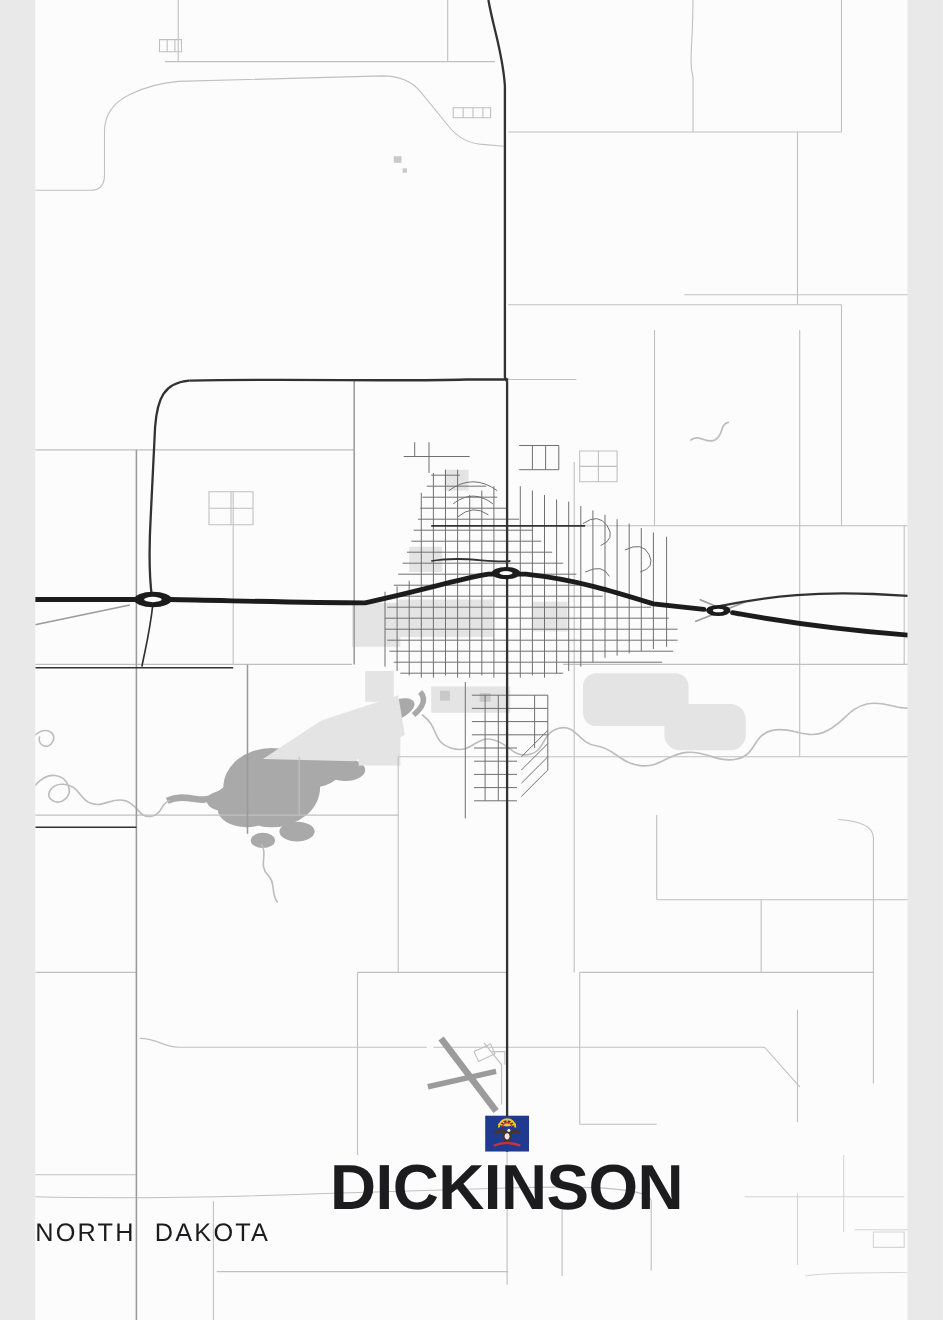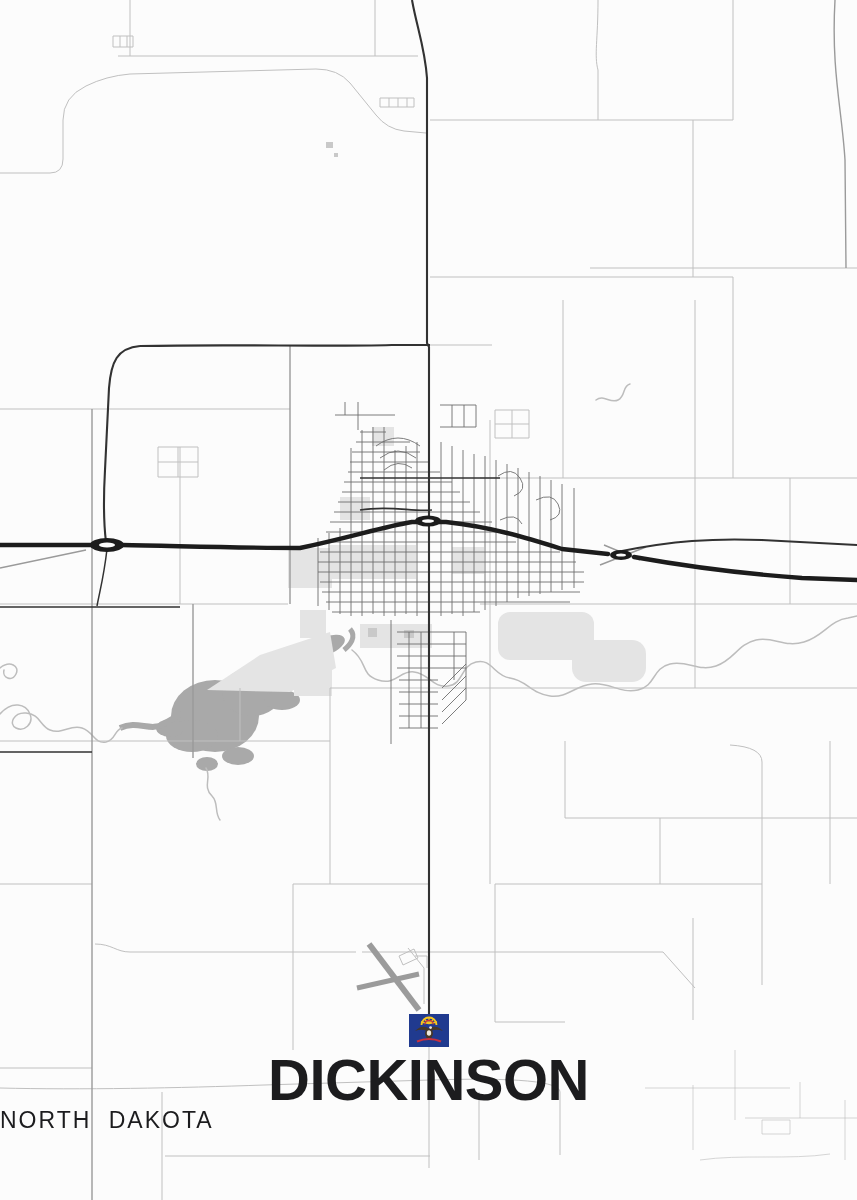--- a/index.html
+++ b/index.html
@@ -1,16 +1,16 @@
 <!DOCTYPE html>
 <html style="--background: #fcfcfc; --road-faint: #c0c0c0; --road-medium: #9a9a9a; --road-city: #6e6e6e; --road-dark: #323232; --interstate: #1c1c1c; --runway: #9b9b9b; --water: #a9a9a9; --water-line: #bdbdbd; --area: #e4e4e4; --area-dark: #c9c9c9; --text: #1c1c1e; --flag-field: #203a8f; --flag-gold: #f5c41e; --flag-eagle: #453728; --flag-ribbon: #c9303e; --flag-white: #ece8df;"><head>
 <meta charset="utf-8">
 <style>
   html,body{margin:0;padding:0;background:#e9e9e9;}
-  .poster{position:relative;width:857px;height:1200px;margin:0 auto;overflow:hidden;
+  .poster{position:relative;width:793px;height:1200px;margin:0 auto;overflow:hidden;
           background:var(--background,#fcfcfc);font-family:"Liberation Sans",sans-serif;}
   svg.map{position:absolute;inset:0;width:857px;height:1200px;display:block;}
 
   
   .water-f{fill:var(--water);stroke:none;}
   .water-s{fill:none;stroke:var(--water);}
   .area-f{fill:var(--area);stroke:none;}
   .aread-f{fill:var(--area-dark);stroke:none;}
   .riv{fill:none;stroke:var(--water-line);stroke-width:1.5;stroke-linecap:round;}
   .rf{fill:none;stroke:var(--road-faint);stroke-width:1;}

